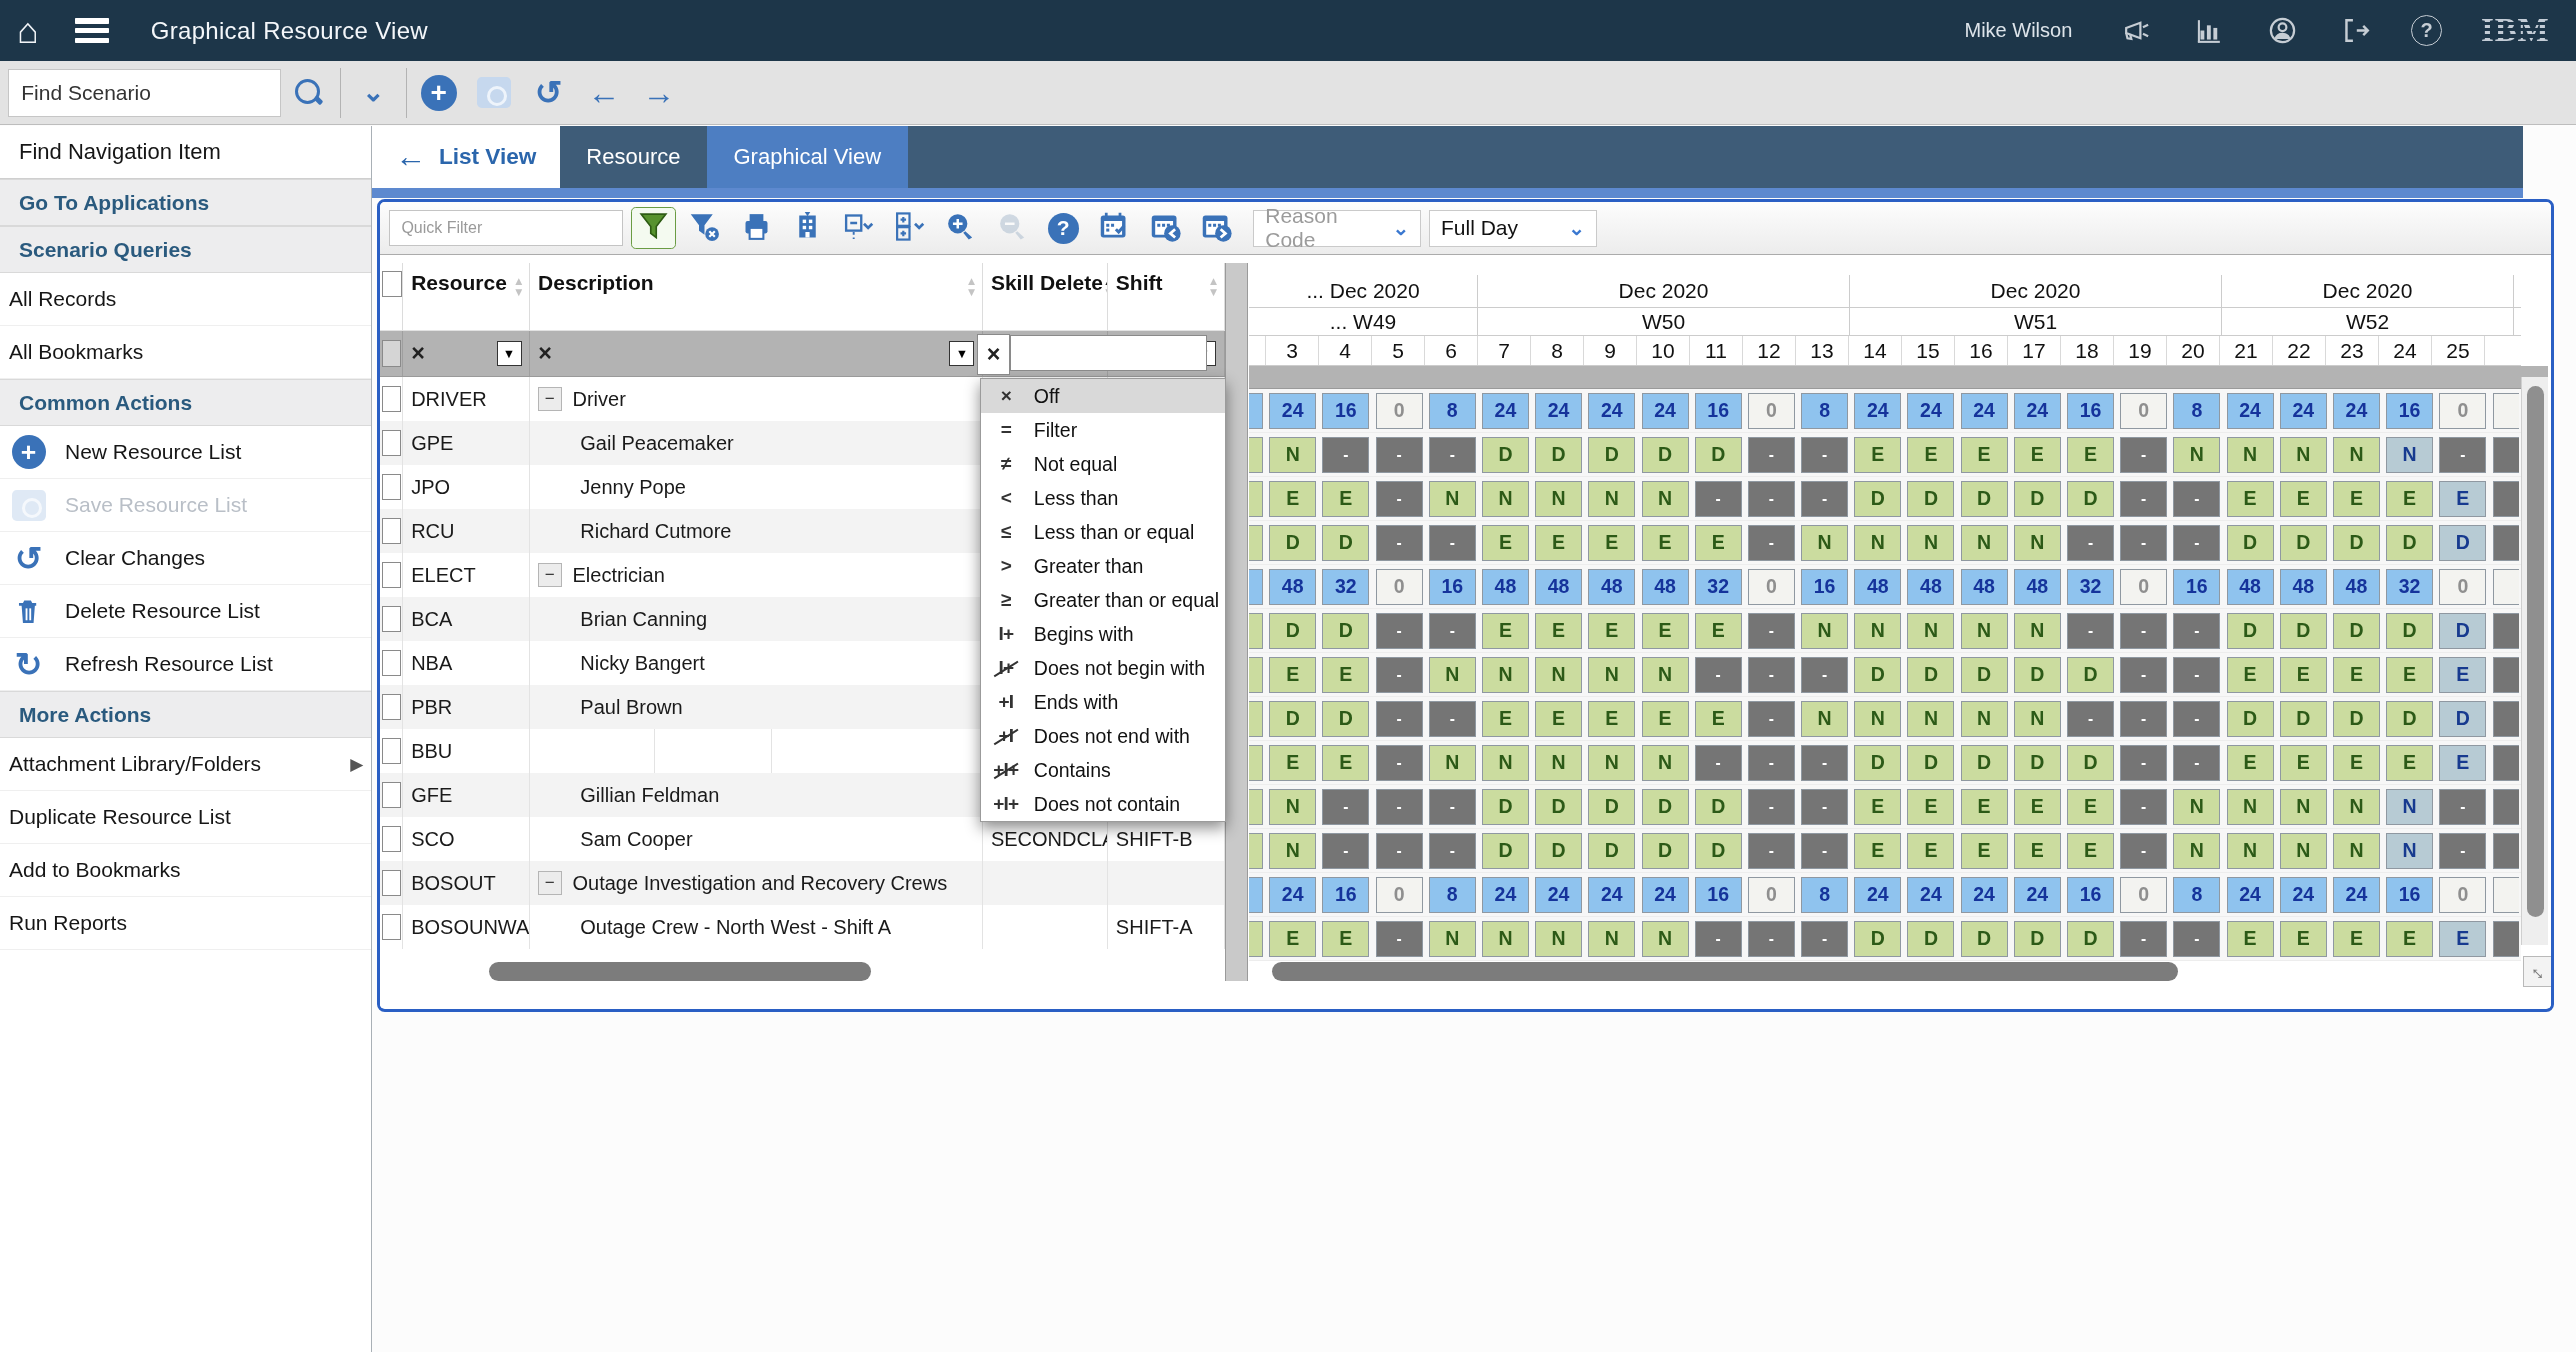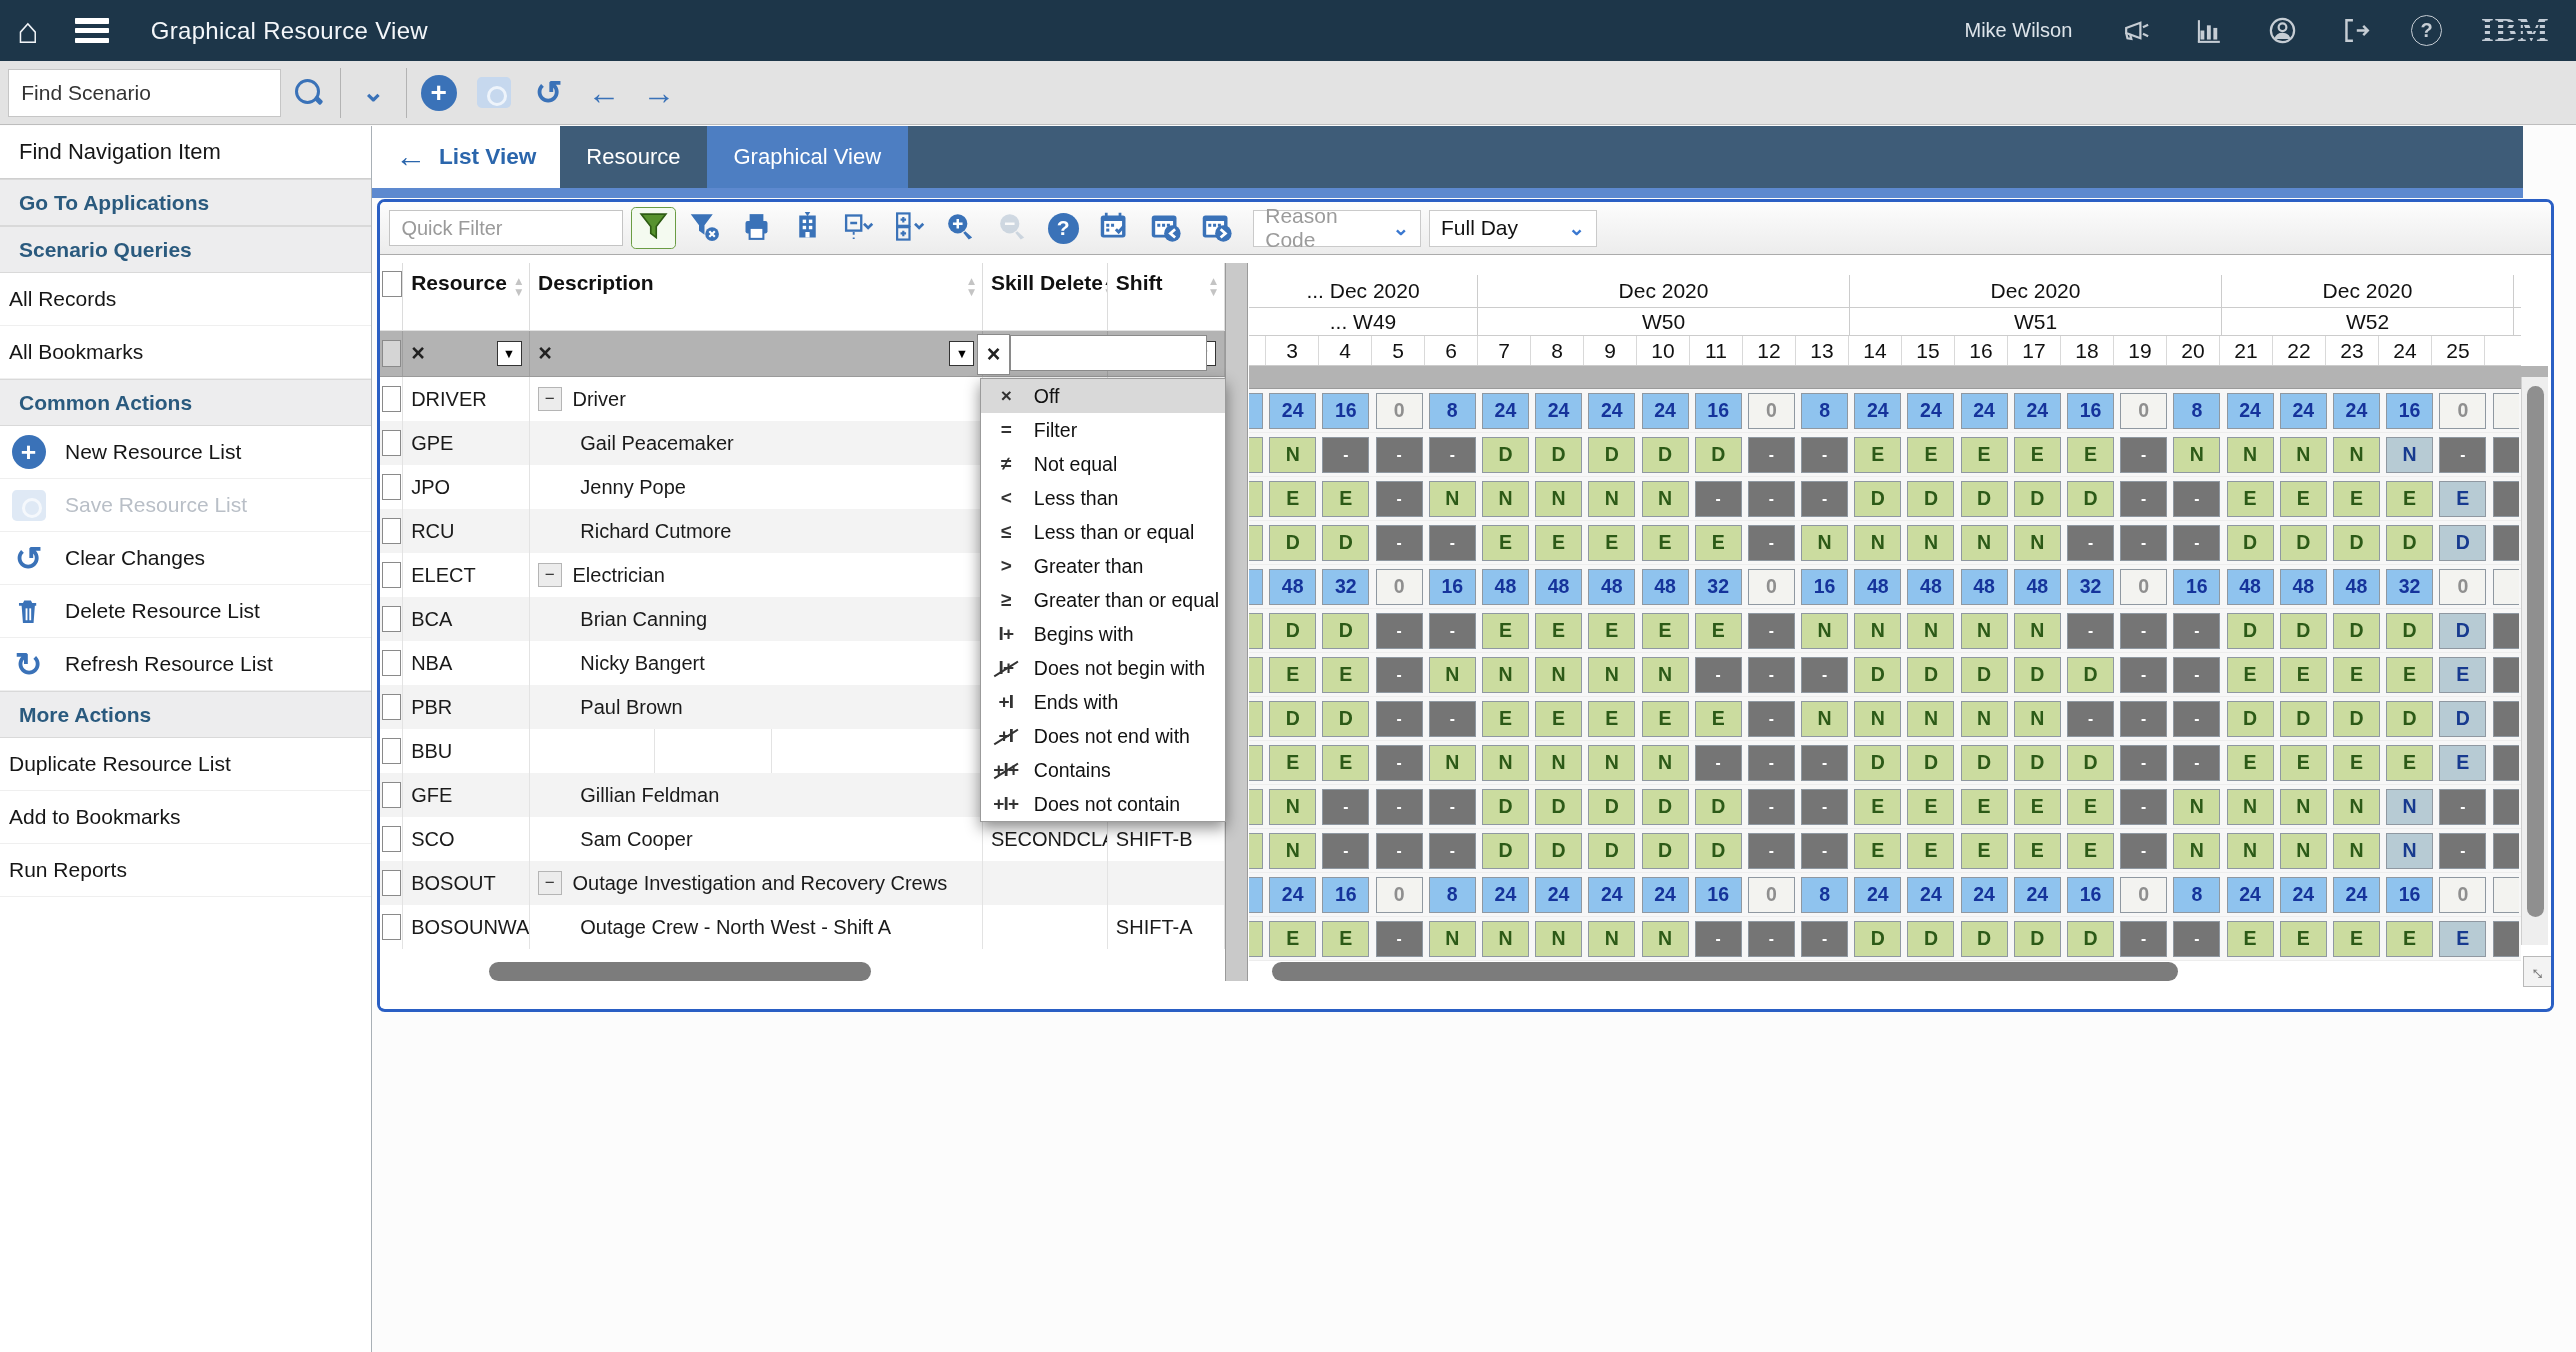--- a/index.html
+++ b/index.html
@@ -51,21 +51,21 @@
   .tab-back { display:flex; align-items:center; gap:12.5px; padding:0 23.4px; color:#2b66ac; font-weight:bold; font-size:22.6px; background:#fff; cursor:pointer; }
   .tab-back .arr { font-size:31px; font-weight:bold; }
   .tabs-rest { flex:1; background:#3e5c78; display:flex; }
   .tab { padding:0 26.5px; display:flex; align-items:center; color:#fff; font-size:22px; cursor:pointer; }
   .tab.active { background:#4d7ec2; }
   .bluestrip { position:absolute; left:372px; top:188px; width:2151px; height:10px; background:#5d89cf; }
 
   
   .panel { position:absolute; left:377px; top:199px; width:2177px; height:813px; border:3.1px solid #2a5fc4; border-radius:7.8px; background:#fff; overflow:hidden; }
   .panel-toolbar { height:53px; background:linear-gradient(#fdfdfd,#ececec); border-bottom:0.8px solid #ababab; display:flex; align-items:center; gap:7.8px; padding:0 9.4px; }
-  .qf-input { width:234px; height:36px; background:#fff; border:0.8px solid #c4c4c4; font-size:20px; padding:0 11px; color:#737373; }
+  .qf-input { width:234px; height:36px; background:#fff; border:0.8px solid #c4c4c4; font-size:16px; padding:0 11px; color:#737373; }
   .qf-input::placeholder { color:#9a9a9a; }
   .tb-btn { min-width:45px; height:42px; display:flex; align-items:center; justify-content:center; background:transparent; border:none; cursor:pointer; }
   .tb-btn.active { border:1.6px solid #6a9c43; border-radius:4.7px; background:#f4faf0; }
   .tb-btn.disabled { opacity:.45; }
   .tb-btn svg { width:33px; height:33px; }
   .help-fill { width:31px; height:31px; border-radius:50%; background:#3a72b8; color:#fff; font-size:21px; font-weight:bold; display:flex; align-items:center; justify-content:center; }
   .select { height:37px; background:#fff; border:0.8px solid #cacaca; display:flex; align-items:center; padding:0 11px; font-size:21px; cursor:pointer; }
   .select .chev { color:#3a78d0; font-weight:bold; font-size:20px; margin-left:auto; padding-left:19px; }
   .sel-reason { width:168px; color:#9b9b9b; margin-left:6.2px; }
   .sel-fullday { width:168px; color:#111; }
@@ -238,20 +238,24 @@
         <span>Delete Resource List</span>
       </div>
       <div class="side-item">
         <span class="side-icon">
           <span class="uglyph">↻</span>
         </span>
         <span>Refresh Resource List</span>
       </div>
       <div class="side-section">More Actions</div>
       <div class="side-item">
+        <span>Attachment Library/Folders</span>
+        <span class="submenu-arrow">▶</span>
+      </div>
+      <div class="side-item">
         <span>Duplicate Resource List</span>
       </div>
       <div class="side-item">
         <span>Add to Bookmarks</span>
       </div>
       <div class="side-item">
         <span>Run Reports</span>
       </div>
     </div>
 </div>

